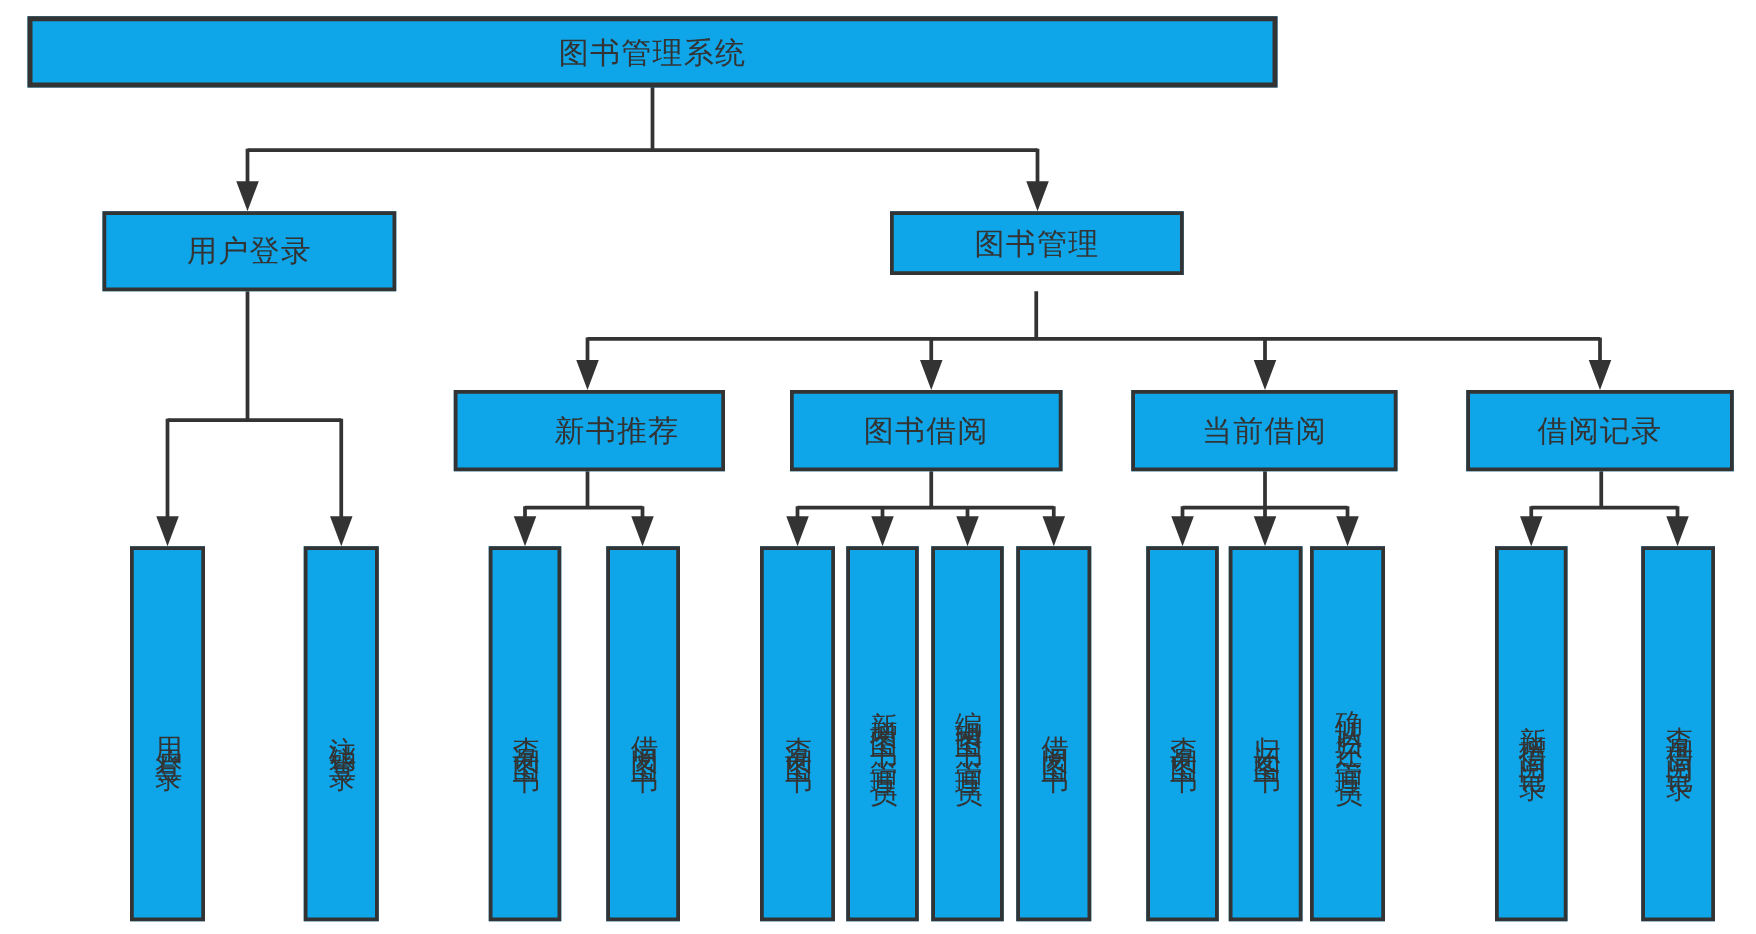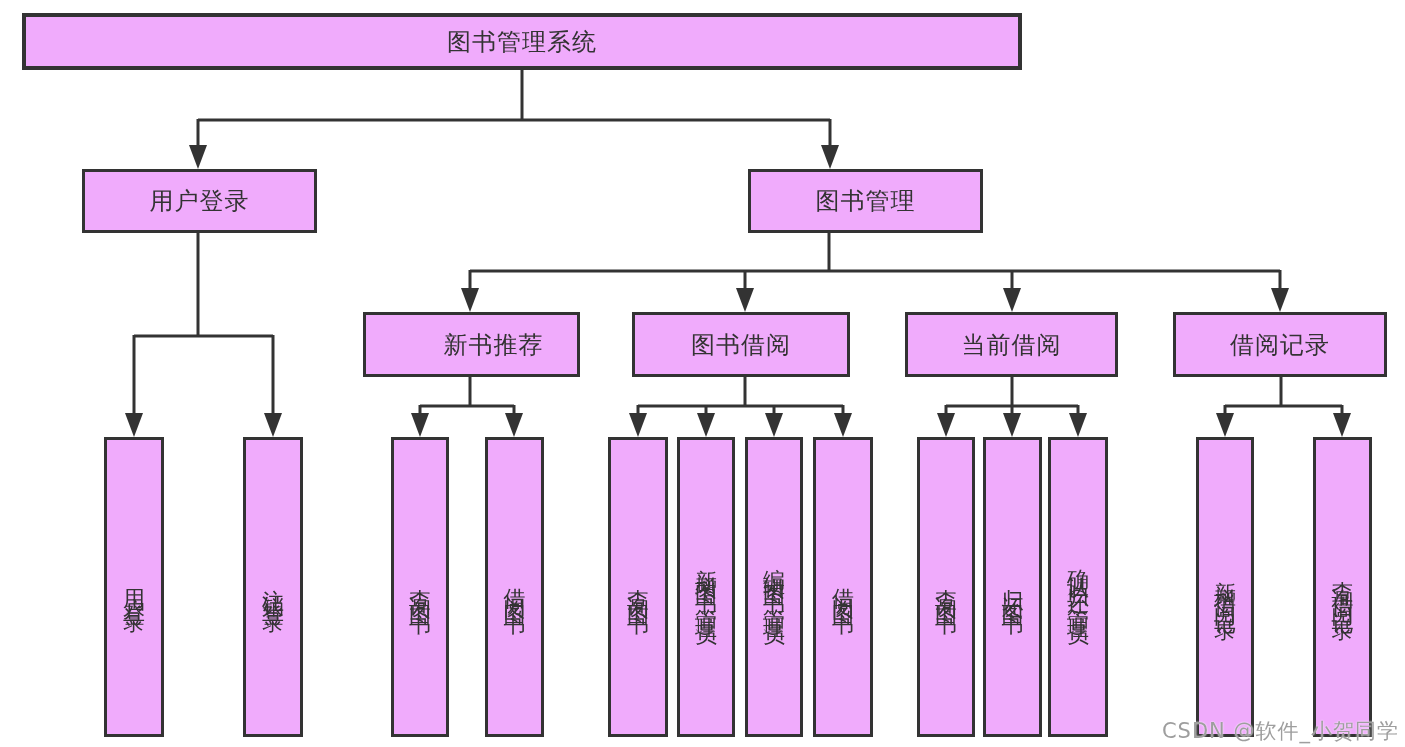--- a/index.html
+++ b/index.html
@@ -12,42 +12,42 @@
     overflow: hidden;
   }
   .connectors {
     position: absolute;
     left: 0; top: 0;
     width: 1405px; height: 747px;
     pointer-events: none;
   }
   .box {
     position: absolute;
-    background: #f0abfc;
+    background: #0ea5e9;
     border: 3px solid #333333;
     box-sizing: border-box;
     display: flex;
     align-items: center;
     justify-content: center;
     color: #333333;
     text-align: center;
   }
   .h-box { font-size: 24px; letter-spacing: 1px; }
   .root-box { border-width: 4px; }
   .v-box {
     writing-mode: vertical-rl;
     text-orientation: mixed;
     font-size: 22px;
     letter-spacing: 8px;
     line-height: 1;
   }
   
   #n-root           { left: 22px;   top: 13px;  width: 1000px; height: 57px; }
   #n-user-login     { left: 82px;   top: 169px; width: 235px;  height: 64px; }
-  #n-book-mgmt      { left: 748px;  top: 169px; width: 235px;  height: 64px; }
+  #n-book-mgmt      { left: 712px;  top: 169px; width: 235px;  height: 51px; }
   #n-new-book-rec   { left: 363px;  top: 312px; width: 217px;  height: 65px; padding-left: 44px; }
   #n-book-borrow    { left: 632px;  top: 312px; width: 218px;  height: 65px; }
   #n-current-borrow { left: 905px;  top: 312px; width: 213px;  height: 65px; }
   #n-borrow-records { left: 1173px; top: 312px; width: 214px;  height: 65px; }
   #l-user-login     { left: 104px;  top: 437px; width: 60px; height: 300px; }
   #l-logout         { left: 243px;  top: 437px; width: 60px; height: 300px; }
   #l-rec-query      { left: 391px;  top: 437px; width: 58px; height: 300px; }
   #l-rec-borrow     { left: 485px;  top: 437px; width: 59px; height: 300px; }
   #l-bb-query       { left: 608px;  top: 437px; width: 60px; height: 300px; }
   #l-bb-add         { left: 677px;  top: 437px; width: 58px; height: 300px; }
@@ -160,14 +160,13 @@
   <div class="box v-box" id="l-bb-edit">编辑图书（管理员）</div>
   <div class="box v-box" id="l-bb-borrow">借阅图书</div>
 
   <div class="box v-box" id="l-cb-query">查询图书</div>
   <div class="box v-box" id="l-cb-return">归还图书</div>
   <div class="box v-box" id="l-cb-confirm">确认归还（管理员）</div>
 
   <div class="box v-box" id="l-br-add">新增借阅记录</div>
   <div class="box v-box" id="l-br-query">查询借阅记录</div>
 
-  <div class="watermark">CSDN @软件_小贺同学</div>
 </div>
 
 </body></html>

